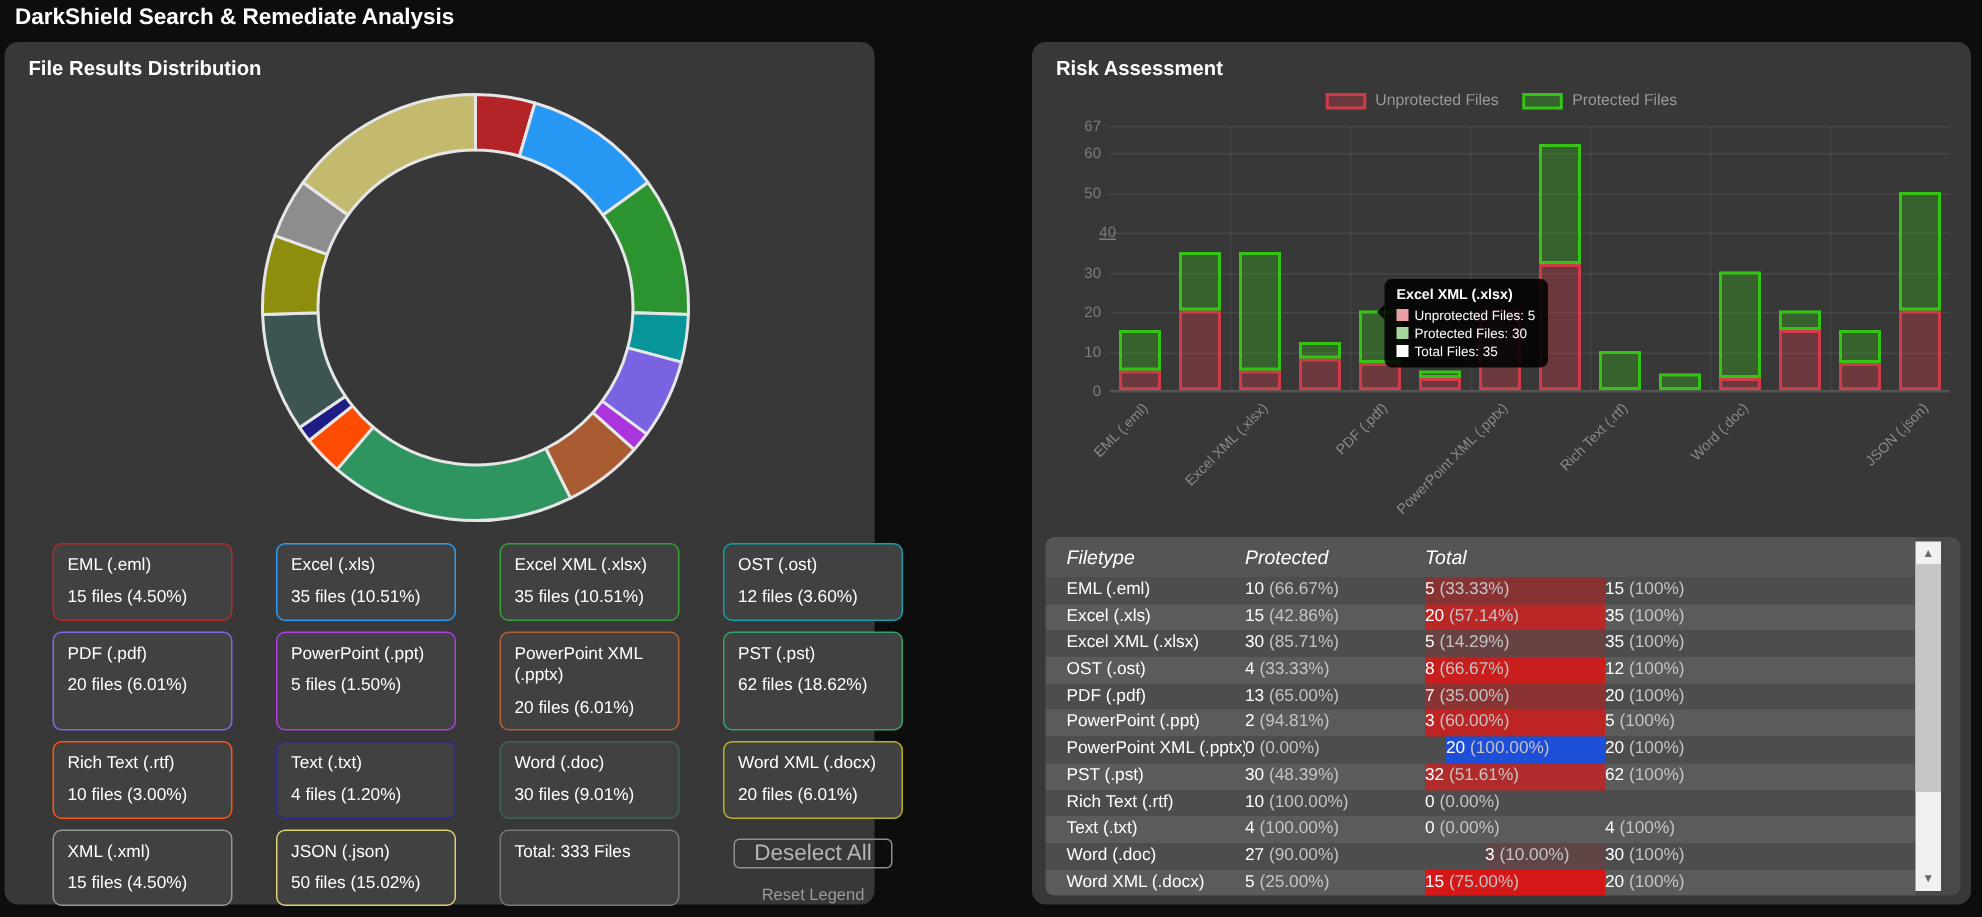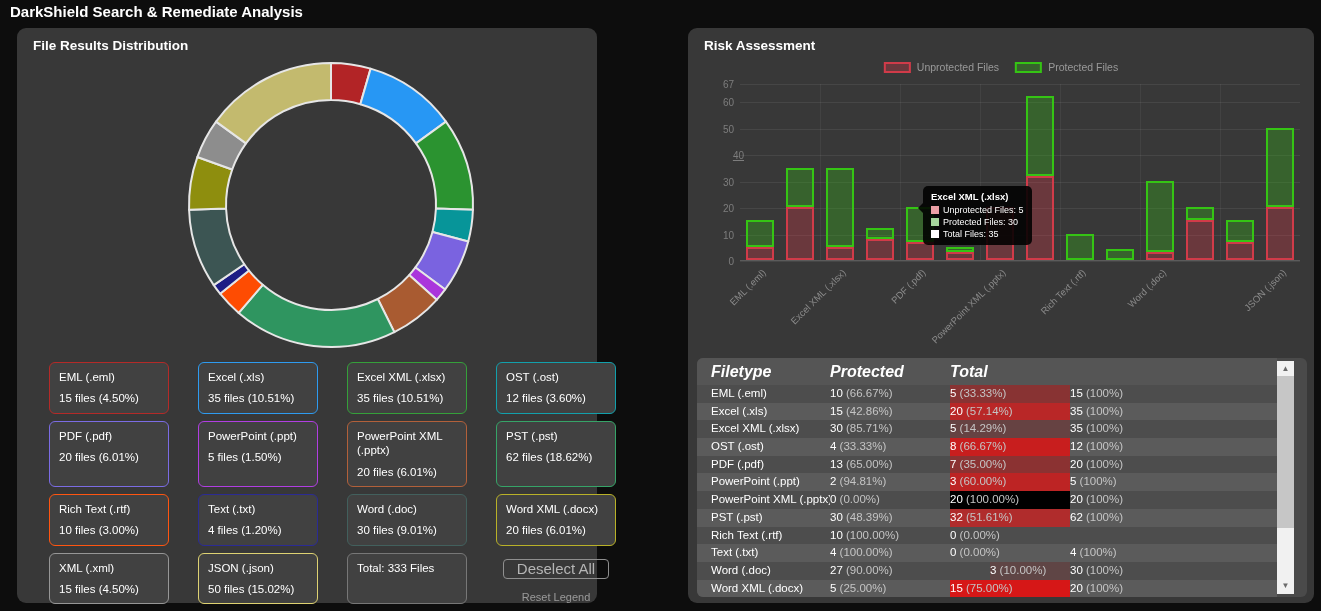--- a/index.html
+++ b/index.html
@@ -1,20 +1,20 @@
 <!DOCTYPE html>
 <html><head>
 <meta charset="utf-8">
 <style>
   * { margin:0; padding:0; box-sizing:border-box; }
   html,body { width:1321px; height:611px; background:#0d0d0d; overflow:hidden;
     font-family:"Liberation Sans", sans-serif; color:#fff; }
   .page-title { position:absolute; left:10px; top:3px; font-size:15px; font-weight:bold; }
   .panel { position:absolute; top:28px; height:575px; background:#383838; border-radius:9px; }
-  .panel.left { left:17px; width:580px; }
+  .panel.left { left:3px; width:580px; }
   .panel.right { left:688px; width:626px; }
   .panel-title { position:absolute; left:16px; top:10px; font-size:13.5px; font-weight:bold; }
 
   
   #donut { position:absolute; left:168px; top:31px; }
   .cards { position:absolute; left:32px; top:334px; display:grid;
     grid-template-columns:repeat(4,120px); column-gap:29px; row-gap:7px; }
   .card { border:1.5px solid #777; border-radius:6px; background:#414141;
     padding:7px 9px; font-size:11.5px; line-height:1.25; }
   .card .l2 { margin-top:7px; }
@@ -41,21 +41,21 @@
   .tooltip:before { content:""; position:absolute; left:-5px; top:17px;
     border:5px solid transparent; border-right-color:rgba(0,0,0,0.88); border-left:0; }
   .tt-title { font-weight:bold; font-size:9.5px; margin-bottom:3px; }
   .tt-row { display:flex; align-items:center; gap:4px; margin-top:2px; }
   .tt-swatch { width:8px; height:8px; flex:0 0 auto; }
 
   
   .risk-table { position:absolute; left:9px; top:330px; width:610px; height:239px;
     background:#4a4a4a; border-radius:6px; overflow:hidden; }
   .t-header, .t-row { display:grid; grid-template-columns:133px 120px 120px 207px; width:580px; }
-  .t-header { height:27px; line-height:27px; font-style:italic; background:#555; font-size:16px;font-weight:bold; }
+  .t-header { height:27px; line-height:27px; font-style:italic; background:#555; font-size:13px; }
   .t-row { height:17.7px; line-height:17.7px; font-size:11.5px; }
   #t-rows .t-row:nth-child(odd) { background:#4d4d4d; }
   #t-rows .t-row:nth-child(even) { background:#5b5b5b; }
   .cell { white-space:nowrap; overflow:hidden; }
   .cell.first { padding-left:14px; }
   .pct { color:#c4c4c4; }
   .t-scrollbar { position:absolute; right:13px; top:3px; bottom:3px; width:17px;
     background:#f1f1f1; }
   .sb-arrow { position:absolute; left:0; width:100%; text-align:center; font-size:8px;
     color:#6a6a6a; height:12px; line-height:12px; cursor:pointer; }
@@ -281,21 +281,21 @@
         </div>
         <div class="t-row">
           <div class="cell first">PowerPoint (.ppt)</div>
           <div class="cell"><span>2 </span><span class="pct">(94.81%)</span></div>
           <div class="cell" style="background: rgba(255, 0, 0, 0.6);"><span>3 </span><span class="pct">(60.00%)</span></div>
           <div class="cell"><span>5 </span><span class="pct">(100%)</span></div>
         </div>
         <div class="t-row">
           <div class="cell first">PowerPoint XML (.pptx)</div>
           <div class="cell"><span>0 </span><span class="pct">(0.00%)</span></div>
-          <div class="cell" style="background: #000000;"><span>20 </span><span class="pct">(100.00%)</span></div>
+          <div class="cell" style="background: #1d4ed8; margin-left: 14px;"><span>20 </span><span class="pct">(100.00%)</span></div>
           <div class="cell"><span>20 </span><span class="pct">(100%)</span></div>
         </div>
         <div class="t-row">
           <div class="cell first">PST (.pst)</div>
           <div class="cell"><span>30 </span><span class="pct">(48.39%)</span></div>
           <div class="cell" style="background: rgba(255, 0, 0, 0.518);"><span>32 </span><span class="pct">(51.61%)</span></div>
           <div class="cell"><span>62 </span><span class="pct">(100%)</span></div>
         </div>
         <div class="t-row">
           <div class="cell first">Rich Text (.rtf)</div>

